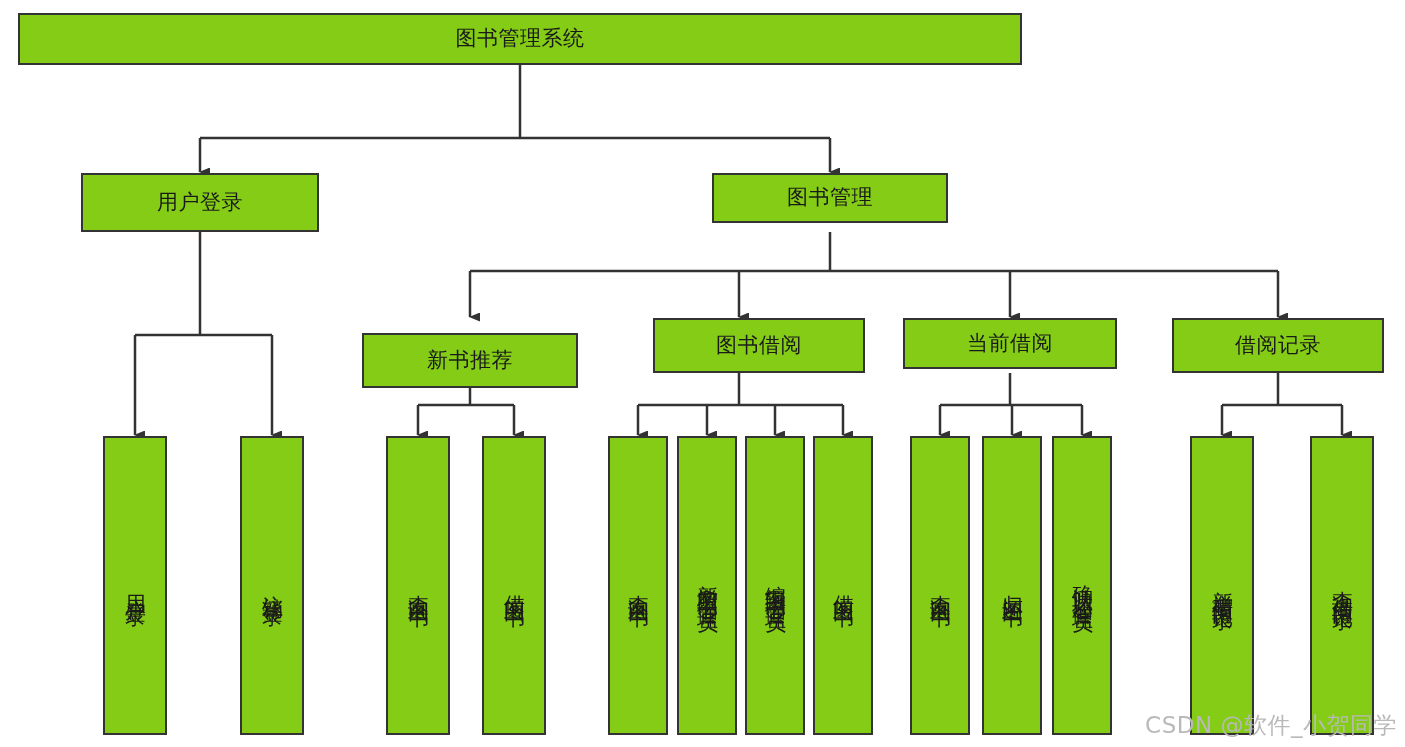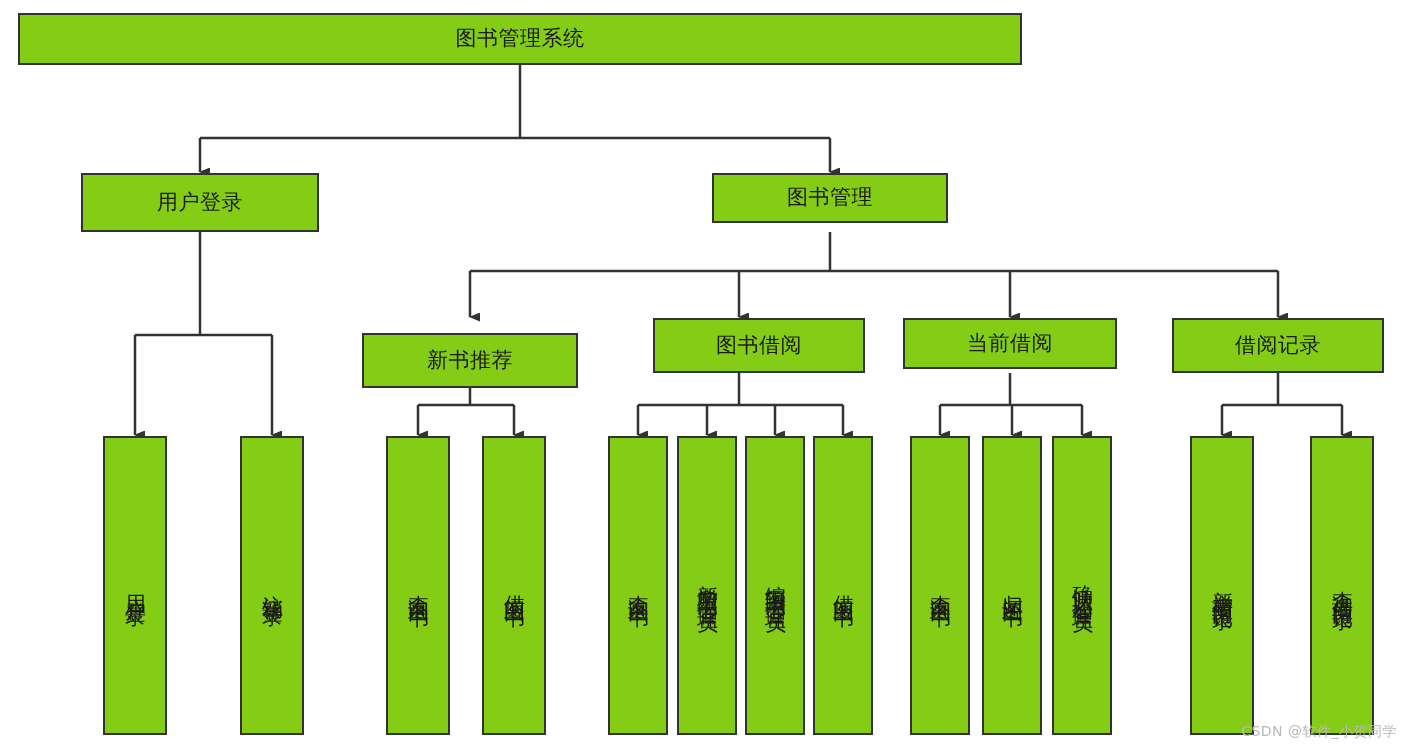--- a/index.html
+++ b/index.html
@@ -52,21 +52,21 @@
     font-size: 21px;
     letter-spacing: 4px;
     line-height: 1.0;
     white-space: nowrap;
     text-align: center;
   }
   .watermark {
     position: absolute;
     right: 8px;
     bottom: 6px;
-    font-size: 14px;
+    font-size: 23px;
     color: #b9b9b9;
     letter-spacing: 0.5px;
     white-space: nowrap;
     user-select: none;
   }
 </style>
 </head>
 <body>
 
 <div id="canvas">

